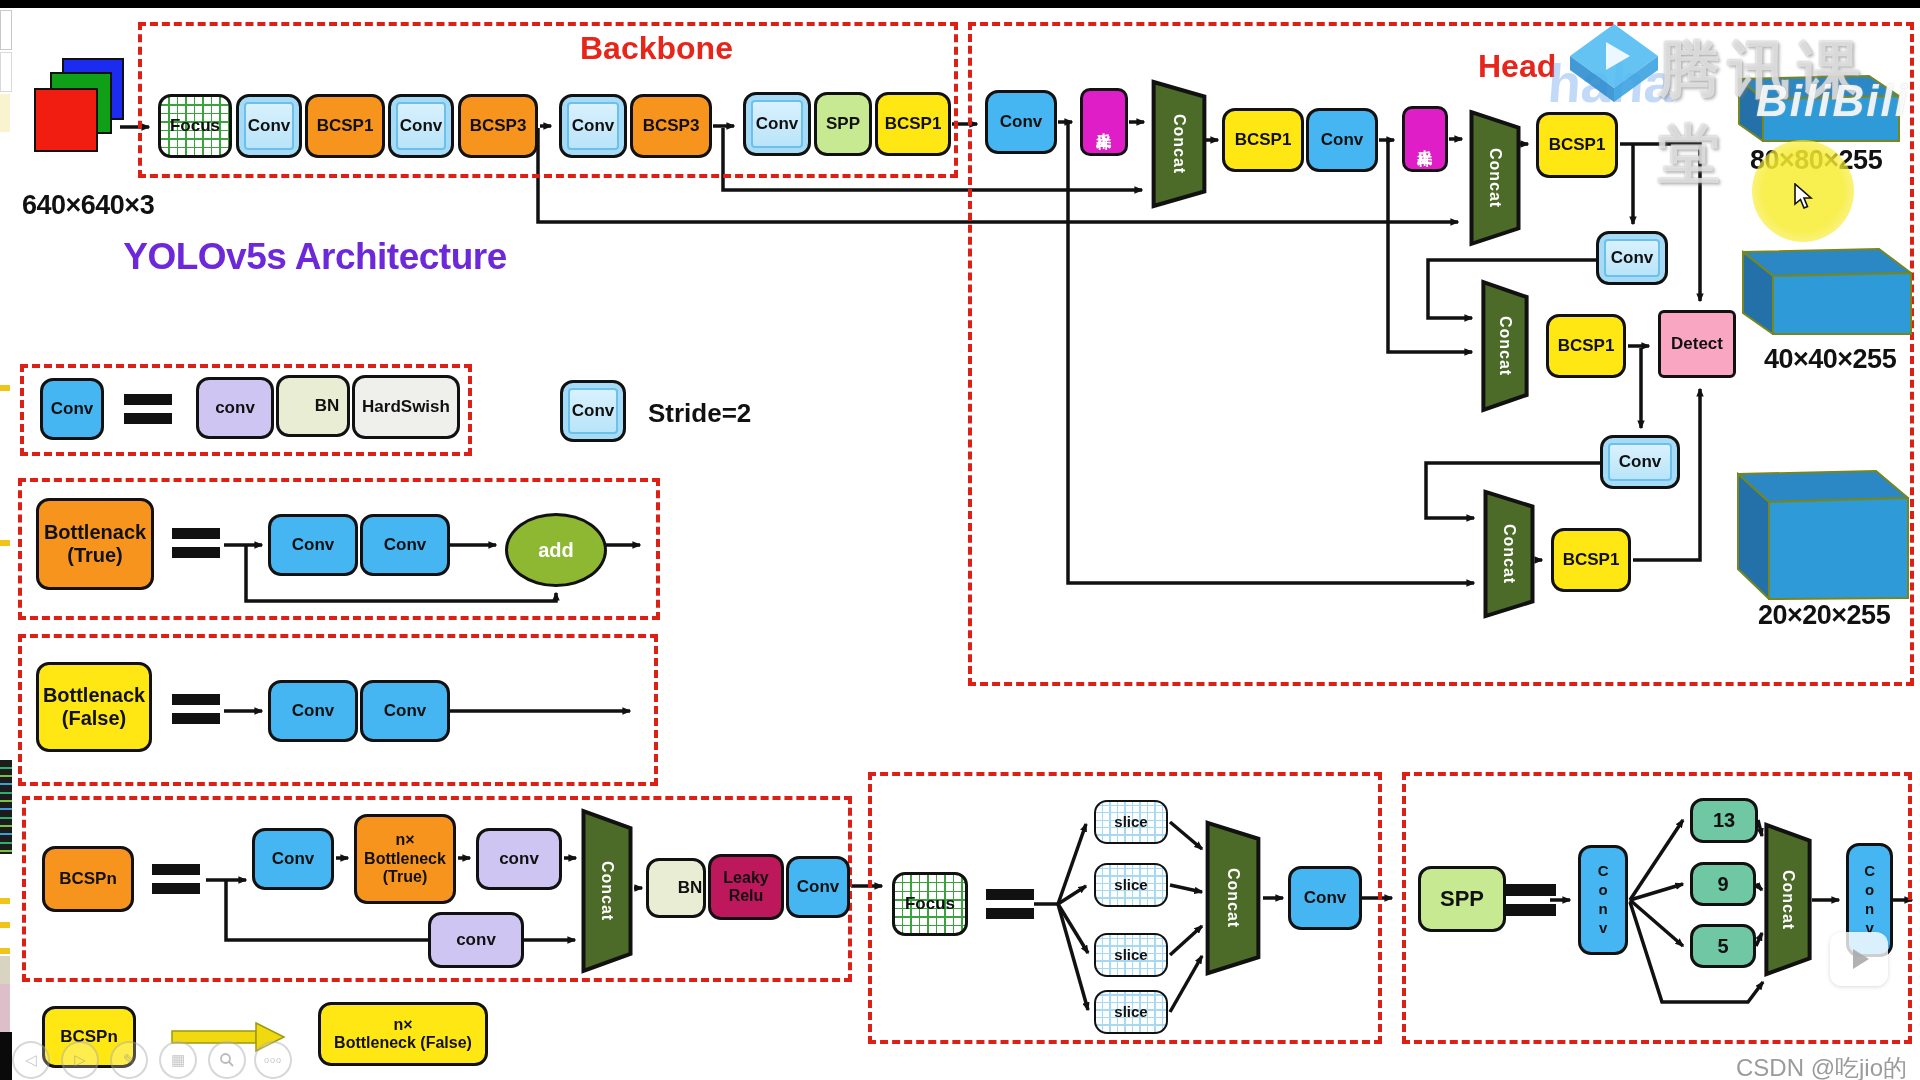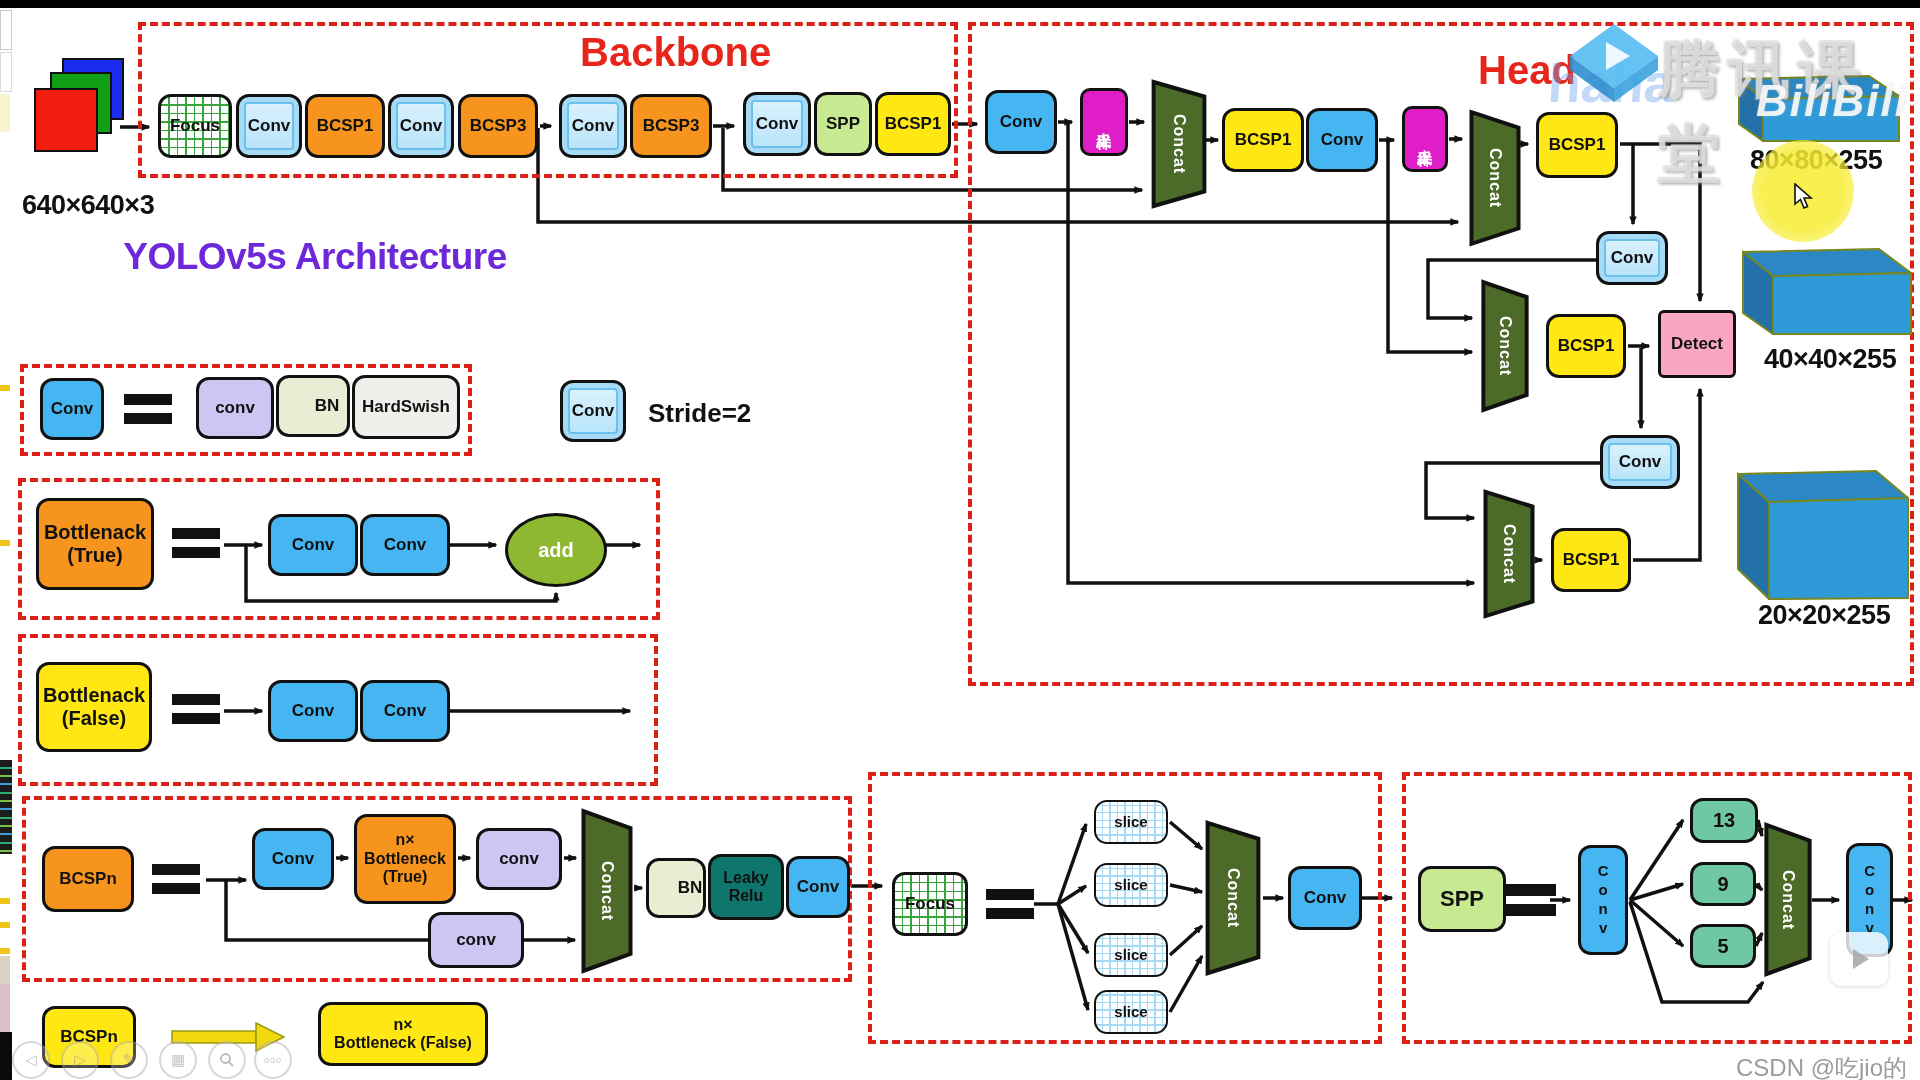--- a/index.html
+++ b/index.html
@@ -11,37 +11,37 @@
        text-align:center;line-height:1.15;box-sizing:border-box;z-index:2;}
   .ml{white-space:pre-line;}
   .blue{background:#45b6f2;}
   .orange{background:#f7941d;}
   .yellow{background:#ffe713;}
   .lgreen{background:#c7e991;}
   .teal{background:#6fc7a4;}
   .lav{background:#cfc5f2;}
   .pale{background:#e9edd3;padding-left:28px;}
   .whitish{background:#efefec;}
-  .lblue{background:#0f766e;}
+  .lblue{background:#be185d;}
   .pink{background:#f9a6c3;}
   .magenta{background:#e01ec8;}
   .bevel{background:#a6dbf7;}
   .bevel::before{content:"";position:absolute;inset:5px;border:2px solid #6cc0ea;
        background:linear-gradient(#d9f1fd,#b9e4f9);border-radius:4px;}
   .bevel span{position:relative;z-index:1;}
   
   .gridg{background:
      repeating-linear-gradient(0deg,transparent 0 7px,#39a33c 7px 8.5px),
      repeating-linear-gradient(90deg,transparent 0 7px,#39a33c 7px 8.5px),#fff;}
   .gridb{background:
      repeating-linear-gradient(0deg,transparent 0 6px,#a8d9f2 6px 7.5px),
      repeating-linear-gradient(90deg,transparent 0 6px,#a8d9f2 6px 7.5px),#fdfeff;}
   
   .dash{position:absolute;border:4px dashed #dd2015;box-sizing:border-box;z-index:1;}
-  .sect-title{position:absolute;color:#e8251a;font-weight:bold;font-size:40px;z-index:2;}
+  .sect-title{position:absolute;color:#e8251a;font-weight:bold;font-size:32px;z-index:2;}
   
   .eq{position:absolute;z-index:2;background:linear-gradient(#111 0 36%,transparent 36% 64%,#111 64% 100%);}
   
   .trap{position:absolute;z-index:2;}
   .trap svg{position:absolute;inset:0;width:100%;height:100%;overflow:visible;}
   .trap .vtext{position:absolute;left:50%;top:50%;transform:translate(-50%,-50%);
        writing-mode:vertical-rl;color:#fff;font-weight:bold;font-size:16px;letter-spacing:1px;}
   .vup{writing-mode:vertical-rl;text-orientation:upright;color:#fff;font-weight:bold;font-size:15px;letter-spacing:1px;}
   .vconv{writing-mode:vertical-rl;text-orientation:upright;color:#111;font-weight:bold;font-size:15px;letter-spacing:2px;}
   .dimlabel{position:absolute;font-weight:bold;font-size:27px;color:#111;z-index:3;letter-spacing:-0.5px;}

